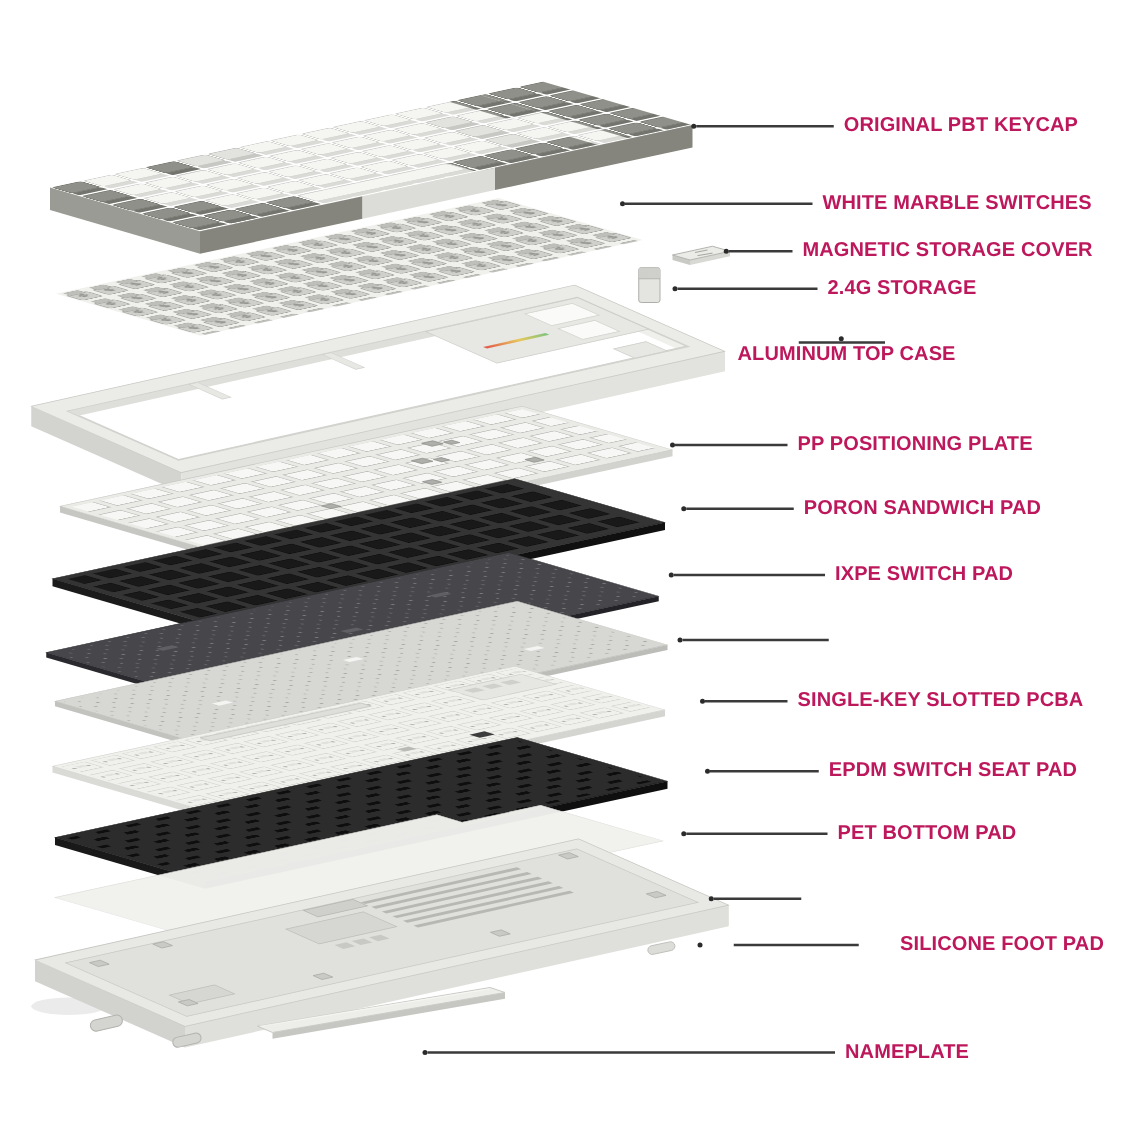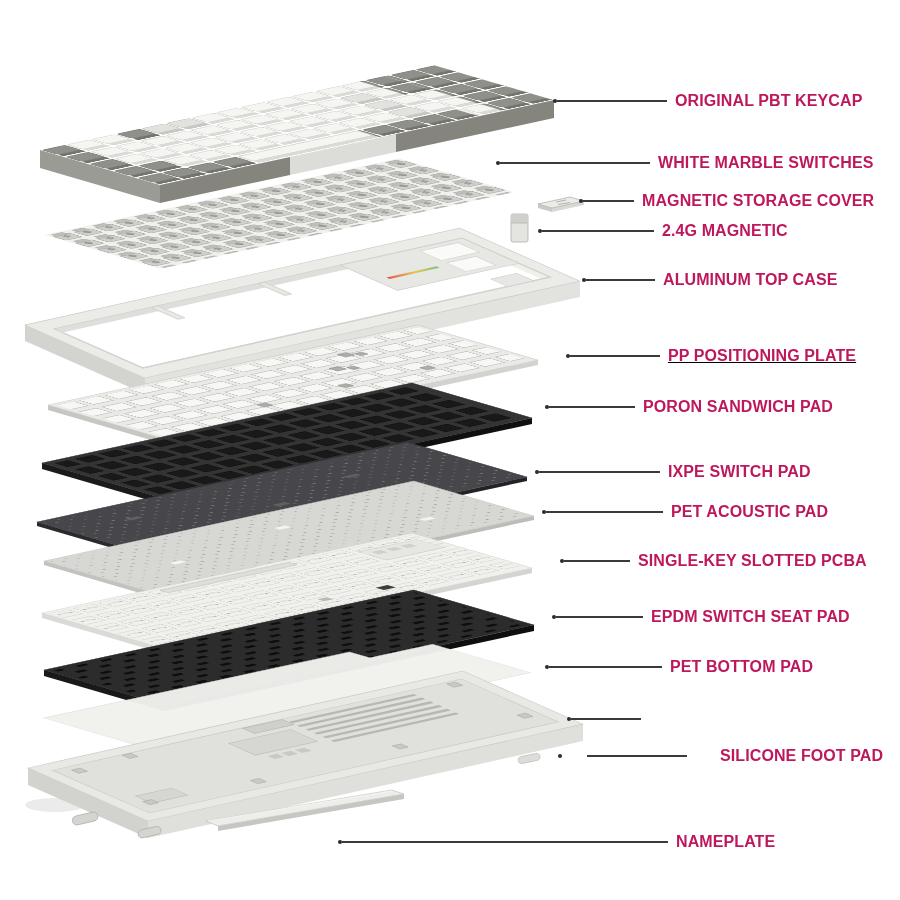--- a/index.html
+++ b/index.html
@@ -274,53 +274,52 @@
   <span class="txt">WHITE MARBLE SWITCHES</span>
 </div>
 <div class="callout" style="left:579px;top:190px;">
   <span class="dot"></span>
   <span class="line" style="width:51px"></span>
   <span class="txt">MAGNETIC STORAGE COVER</span>
 </div>
 <div class="callout" style="left:538px;top:220px;">
   <span class="dot"></span>
   <span class="line" style="width:112px"></span>
-  <span class="txt">2.4G MAGNETIC</span>
-</div>
-<div class="callout" style="left:582px;top:269px;">
+  <span class="txt">2.4G STORAGE</span>
+</div>
+<div class="callout" style="left:582px;top:269px;flex-direction:column;">
   <span class="dot"></span>
   <span class="line" style="width:69px"></span>
   <span class="txt">ALUMINUM TOP CASE</span>
 </div>
-<div class="callout" style="left:566px;top:345px;text-decoration:underline;">
+<div class="callout" style="left:536px;top:345px;">
   <span class="dot"></span>
   <span class="line" style="width:90px"></span>
   <span class="txt">PP POSITIONING PLATE</span>
 </div>
 <div class="callout" style="left:545px;top:396px;">
   <span class="dot"></span>
   <span class="line" style="width:86px"></span>
   <span class="txt">PORON SANDWICH PAD</span>
 </div>
-<div class="callout" style="left:535px;top:449px;margin-top:12px;">
+<div class="callout" style="left:535px;top:449px;">
   <span class="dot"></span>
   <span class="line" style="width:121px"></span>
   <span class="txt">IXPE SWITCH PAD</span>
 </div>
 <div class="callout" style="left:542px;top:501px;">
   <span class="dot"></span>
   <span class="line" style="width:117px"></span>
-  <span class="txt">PET ACOUSTIC PAD</span>
 </div>
 <div class="callout" style="left:560px;top:550px;">
   <span class="dot"></span>
   <span class="line" style="width:66px"></span>
   <span class="txt">SINGLE-KEY SLOTTED PCBA</span>
 </div>
-<div class="callout" style="left:552px;top:606px;align-items:center;">
+<div class="callout" style="left:564px;top:606px;align-items:center;">
   <span class="dot"></span>
   <span class="line" style="width:87px"></span>
   <span class="txt">EPDM SWITCH SEAT PAD</span>
 </div>
 <div class="callout" style="left:545px;top:656px;justify-content:flex-end;">
   <span class="dot"></span>
   <span class="line" style="width:113px"></span>
   <span class="txt">PET BOTTOM PAD</span>
 </div>
 <div class="callout" style="left:567px;top:708px;">

